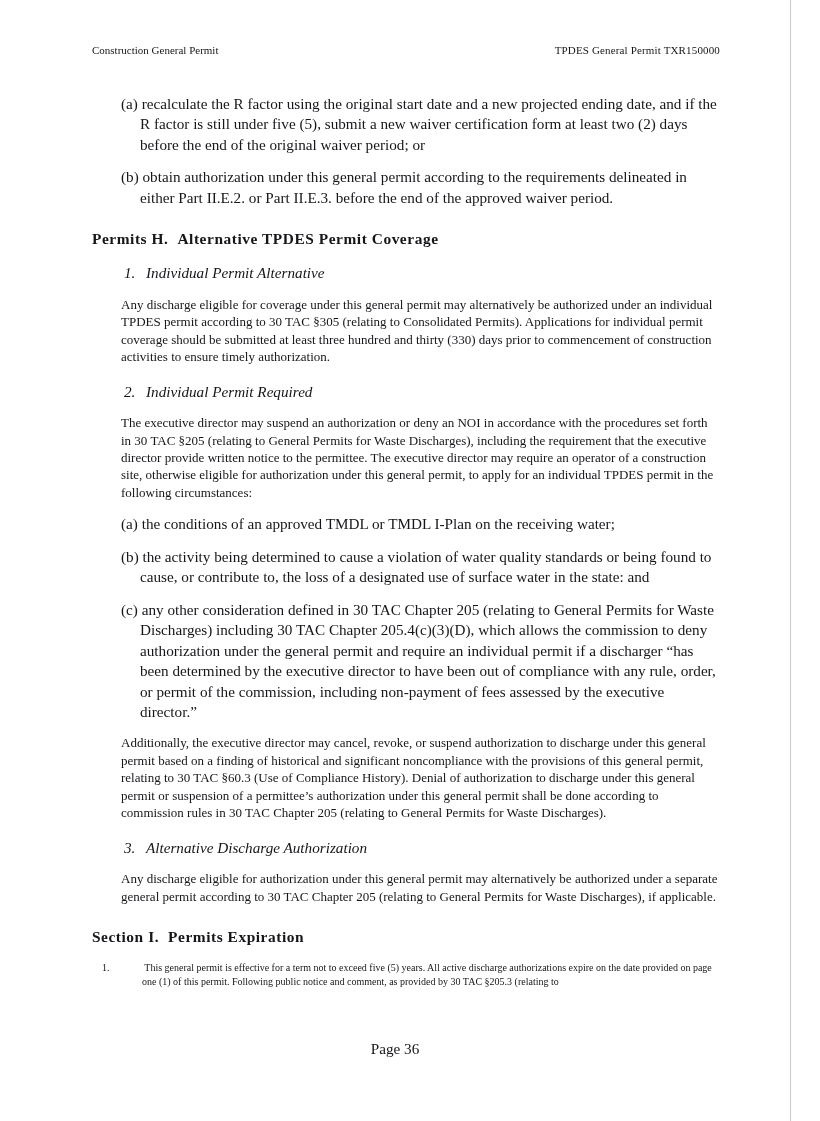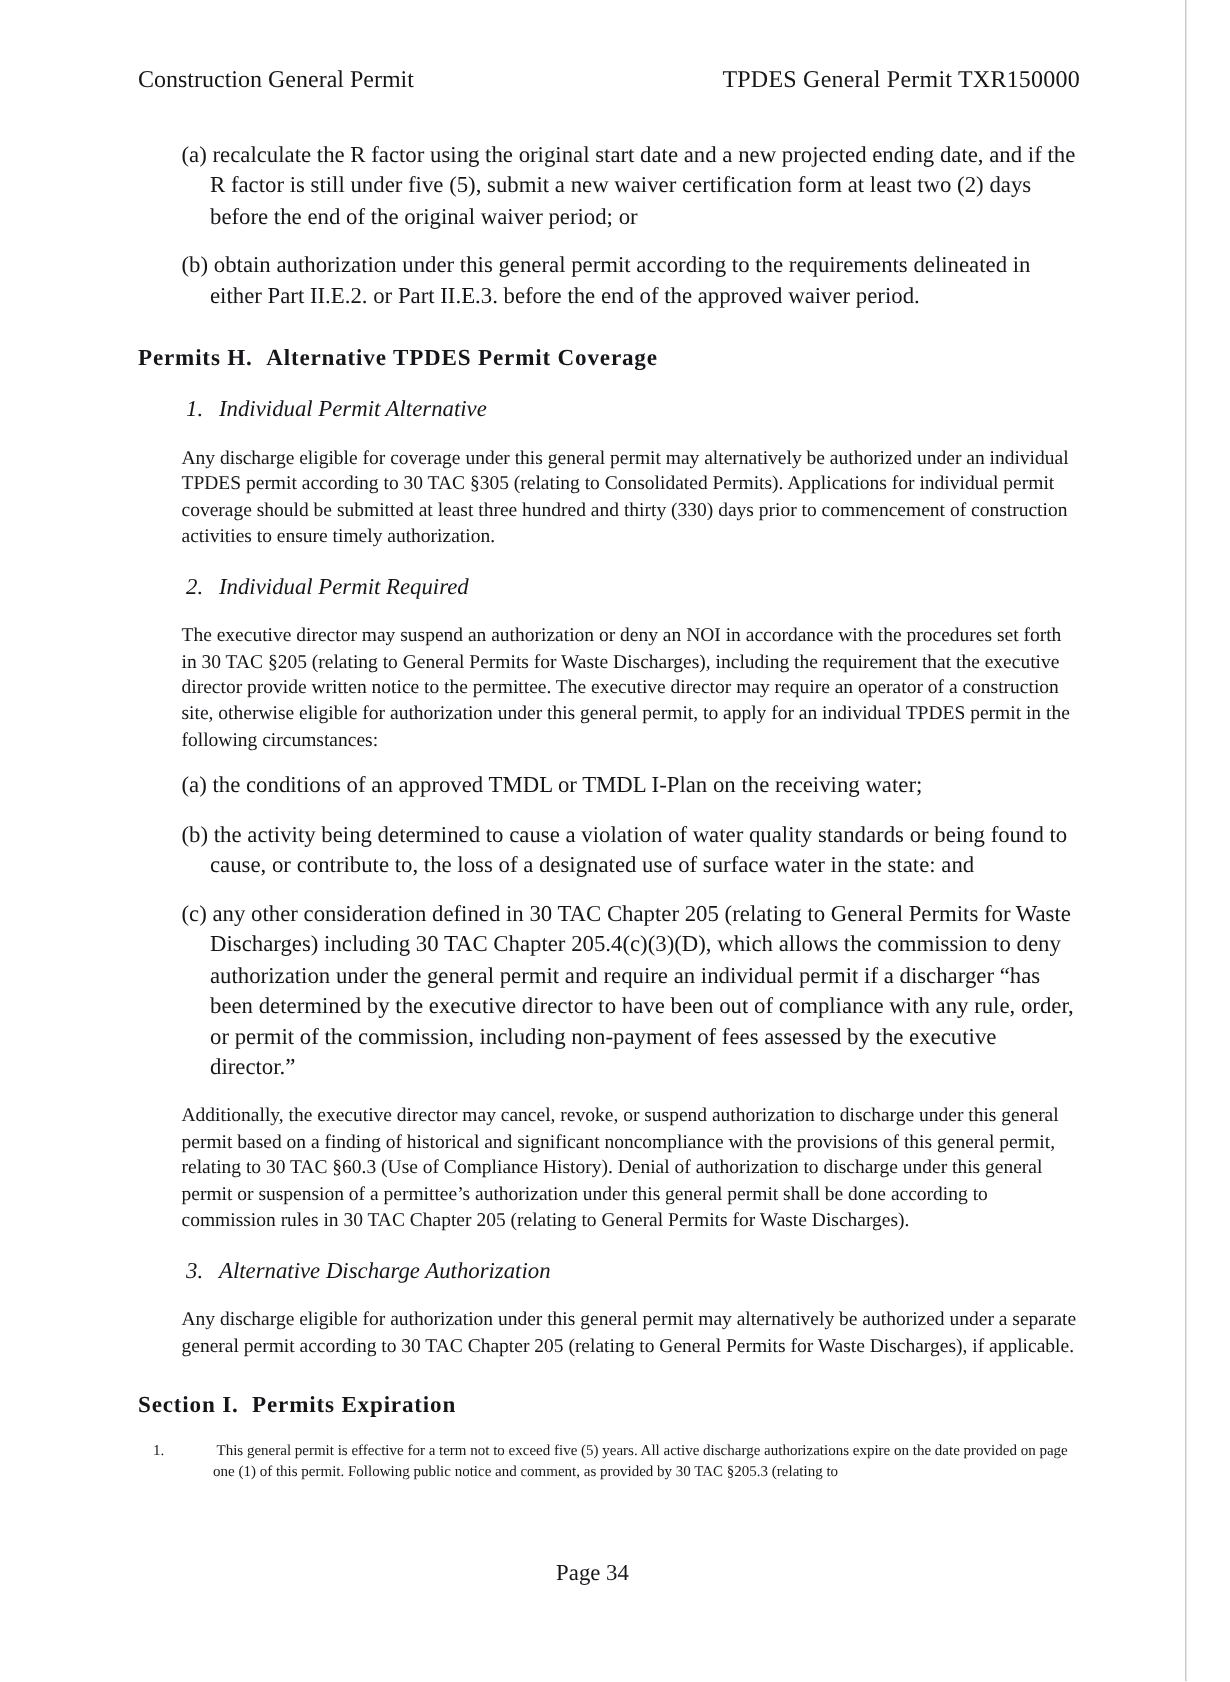--- a/index.html
+++ b/index.html
@@ -31,21 +31,21 @@
 
   
   .running-head {
     position: absolute;
     top: 44px;
     left: 92px;
     width: 628px;
     display: flex;
     justify-content: space-between;
     align-items: baseline;
-    font-size: 16px;
+    font-size: 11px;
     line-height: 1.2;
     white-space: nowrap;
   }
   .running-head .rh-right { letter-spacing: .15px; font-family: Liberation Serif, serif; }
 
   
   .body-col {
     position: absolute;
     top: 94px;
     left: 92px;
@@ -187,15 +187,15 @@
       <span>Section I.</span><span class="sh-gap"></span><span>Permits Expiration</span>
     </div>
 
     <div class="numitem">
       <span class="mk">1.</span>
       <span>This general permit is effective for a term not to exceed five (5) years.  All active discharge authorizations expire on the date provided on page one (1) of this permit.  Following public notice and comment, as provided by 30 TAC §205.3 (relating to</span>
     </div>
 
   </div>
 
-  <div class="page-footer">Page 34</div>
+  <div class="page-footer">Page 36</div>
 
 </div>
 
 </body></html>

